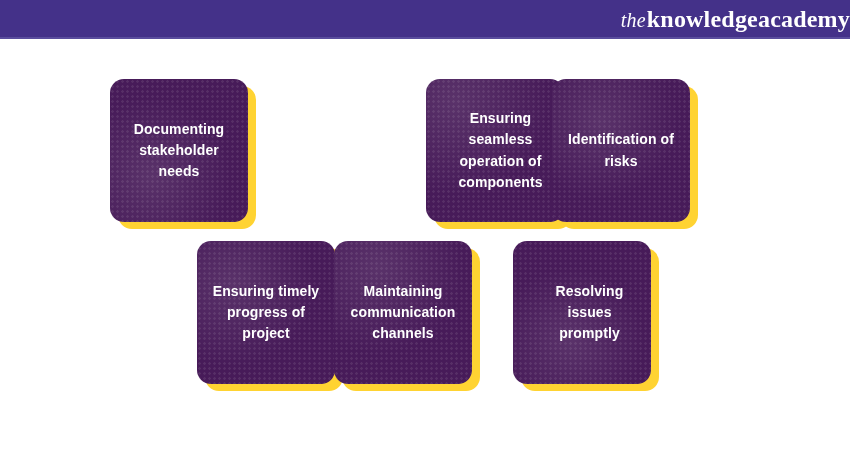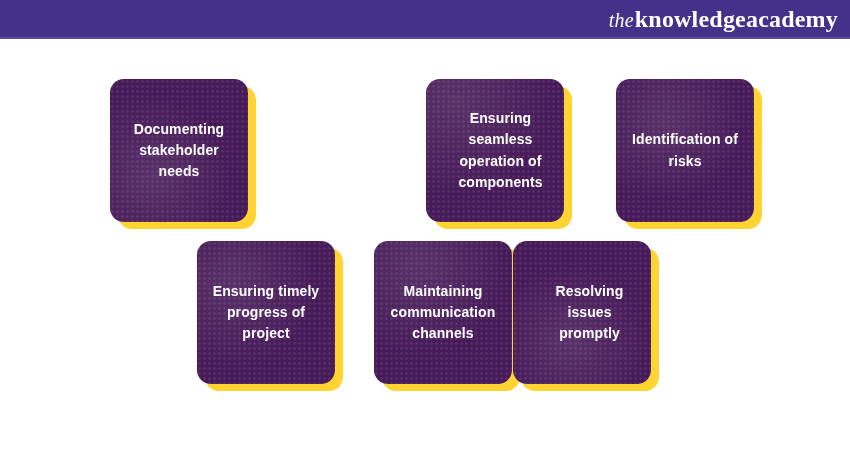--- a/index.html
+++ b/index.html
@@ -20,21 +20,20 @@
     position: absolute;
     left: 0; top: 0;
     width: 100%;
     height: 39px;
     background: #443189;
     border-bottom: 2px solid #5a4d9d;
     display: flex;
     align-items: center;
     justify-content: flex-end;
     box-sizing: border-box;
-    padding-right: 12px;
   }
   .logo {
     color: #ffffff;
     font-family: "Liberation Serif", serif;
     font-size: 24px;
     line-height: 1;
     letter-spacing: 0.2px;
     white-space: nowrap;
   }
   .logo .logo-prefix {
@@ -69,24 +68,24 @@
     color: #ffffff;
     font-size: 14px;
     font-weight: 600;
     line-height: 1.52;
     letter-spacing: 0.1px;
   }
   
   .c0 { left: 110px; top: 79px;  --lx: 30%; --ly: 68%; }
   .c1 { left: 268px; top: 79px;  --lx: 28%; --ly: 25%; }
   .c2 { left: 426px; top: 79px; padding-left: 20px;  --lx: 22%; --ly: 16%; }
-  .c3 { left: 616px; top: 79px;  --lx: 35%; --ly: 30%; }
+  .c3 { left: 552px; top: 79px;  --lx: 35%; --ly: 30%; }
   
   .c4 { left: 197px; top: 241px; justify-content: flex-end; --lx: 26%; --ly: 30%; }
-  .c5 { left: 374px; top: 241px; --lx: 32%; --ly: 18%; }
+  .c5 { left: 334px; top: 241px; --lx: 32%; --ly: 18%; }
   .c6 { left: 513px; top: 241px; padding-left: 24px; --lx: 42%; --ly: 70%; }
 </style>
 </head>
 <body>
 
 <div class="stage">
 
   <div class="header">
     <div class="logo">
       <span class="logo-prefix">the</span><span class="logo-name">knowledgeacademy</span>

